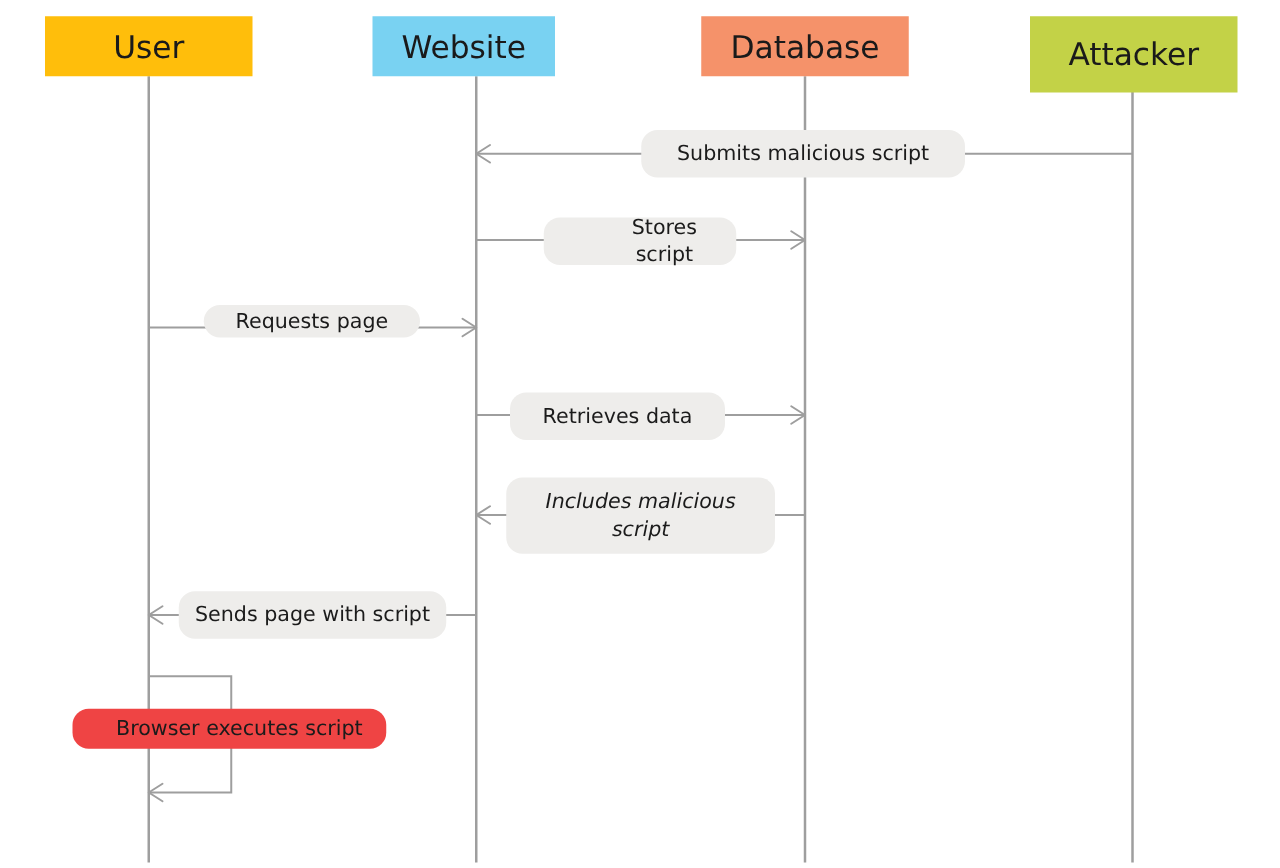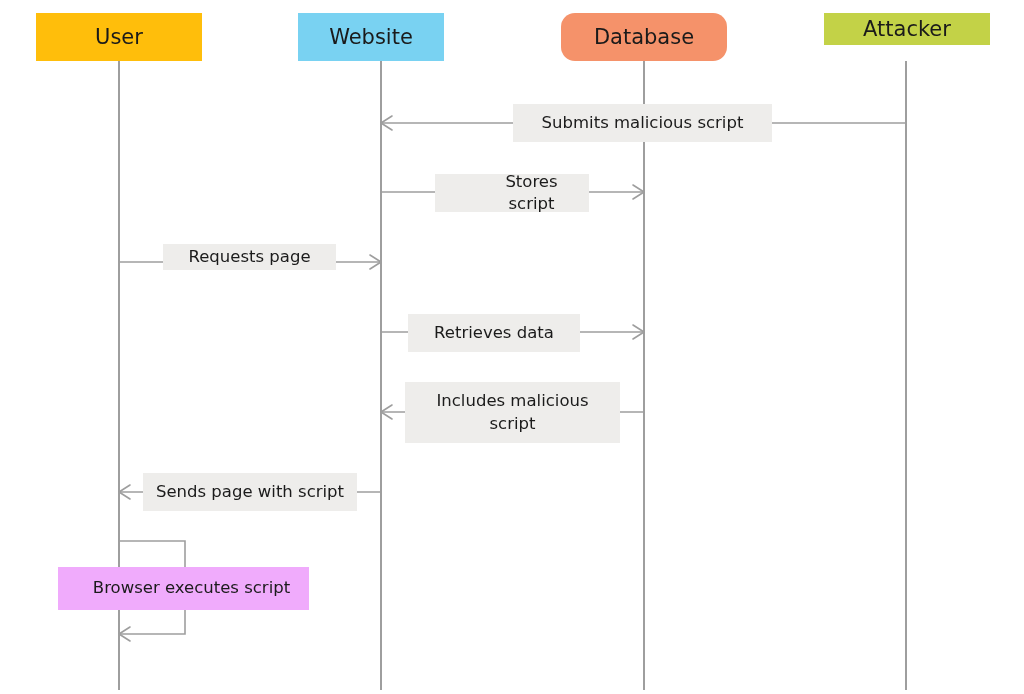--- a/index.html
+++ b/index.html
@@ -42,33 +42,34 @@
     stroke-linejoin: round;
   }
   .actor-box {
     position: absolute;
     box-sizing: border-box;
     display: flex;
     align-items: center;
     justify-content: center;
   }
   .actor-label {
-    font-size: 21px;
+    font-size: 25px;
     color: #1a1a1a;
     line-height: 1;
     white-space: nowrap;
   }
   .msg-box {
     position: absolute;
     box-sizing: border-box;
     background: #eeedeb;
     display: flex;
     align-items: center;
     justify-content: center;
     text-align: center;
+    border-radius: 13px;
   }
   .msg-label {
     font-size: 16.5px;
     color: #1b1b1b;
     line-height: 1.35;
     white-space: pre-line;
     padding: 0 8px;
   }
 </style>
 </head>
@@ -115,36 +116,36 @@
       </div>
       <div class="msg-box" style="left: 435px; top: 174px; width: 154px; height: 38px; background: rgb(238, 237, 235); padding-left: 39px;">
         <span class="msg-label" style="color: rgb(27, 27, 27);">Stores script</span>
       </div>
       <div class="msg-box" style="left: 163px; top: 244px; width: 173px; height: 26px; background: rgb(238, 237, 235);">
         <span class="msg-label" style="color: rgb(27, 27, 27);">Requests page</span>
       </div>
       <div class="msg-box" style="left: 408px; top: 314px; width: 172px; height: 38px; background: rgb(238, 237, 235);">
         <span class="msg-label" style="color: rgb(27, 27, 27);">Retrieves data</span>
       </div>
-      <div class="msg-box" style="left: 405px; top: 382px; width: 215px; height: 61px; background: rgb(238, 237, 235);">
+      <div class="msg-box" style="left: 405px; top: 382px; width: 215px; height: 61px; background: rgb(238, 237, 235); font-style: italic;">
         <span class="msg-label" style="color: rgb(27, 27, 27);">Includes malicious
 script</span>
       </div>
       <div class="msg-box" style="left: 143px; top: 473px; width: 214px; height: 38px; background: rgb(238, 237, 235);">
         <span class="msg-label" style="color: rgb(27, 27, 27);">Sends page with script</span>
       </div>
-      <div class="msg-box" style="left: 58px; top: 567px; width: 251px; height: 43px; background: #f0abfc; padding-left: 16px;">
+      <div class="msg-box" style="left: 58px; top: 567px; width: 251px; height: 32px; background: #ef4444; padding-left: 16px;">
         <span class="msg-label" style="color: rgb(27, 27, 27);">Browser executes script</span>
       </div>
       <div class="actor-box" style="left: 36px; top: 13px; width: 166px; height: 48px; background: rgb(255, 190, 11);">
         <span class="actor-label">User</span>
       </div>
       <div class="actor-box" style="left: 298px; top: 13px; width: 146px; height: 48px; background: rgb(121, 210, 242);">
         <span class="actor-label">Website</span>
       </div>
-      <div class="actor-box" style="left: 561px; top: 13px; width: 166px; height: 48px; background: rgb(245, 146, 106); border-radius: 14px;">
+      <div class="actor-box" style="left: 561px; top: 13px; width: 166px; height: 48px; background: rgb(245, 146, 106);">
         <span class="actor-label">Database</span>
       </div>
-      <div class="actor-box" style="left: 824px; top: 13px; width: 166px; height: 32px; background: rgb(195, 210, 71);">
+      <div class="actor-box" style="left: 824px; top: 13px; width: 166px; height: 61px; background: rgb(195, 210, 71);">
         <span class="actor-label">Attacker</span>
       </div>
     </div>
 </div>
 
 </body></html>

